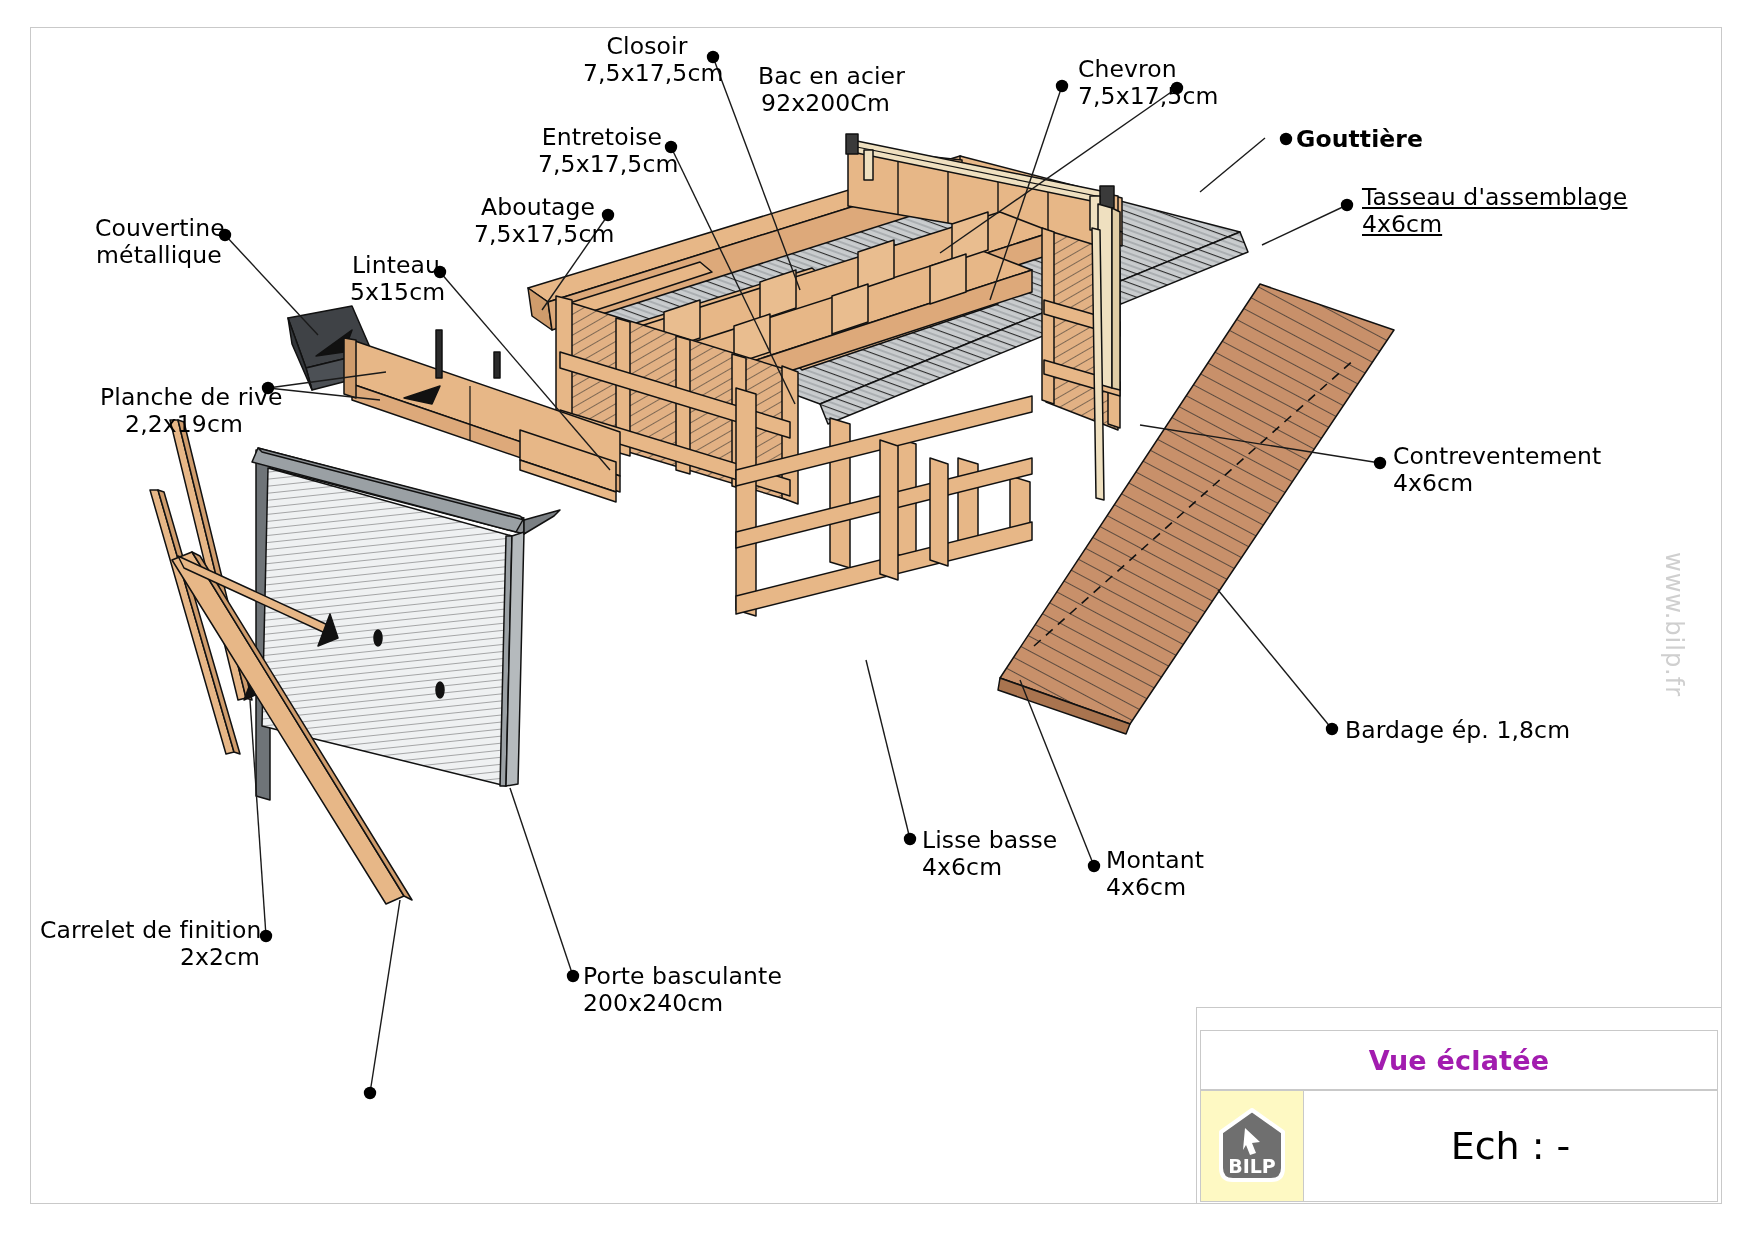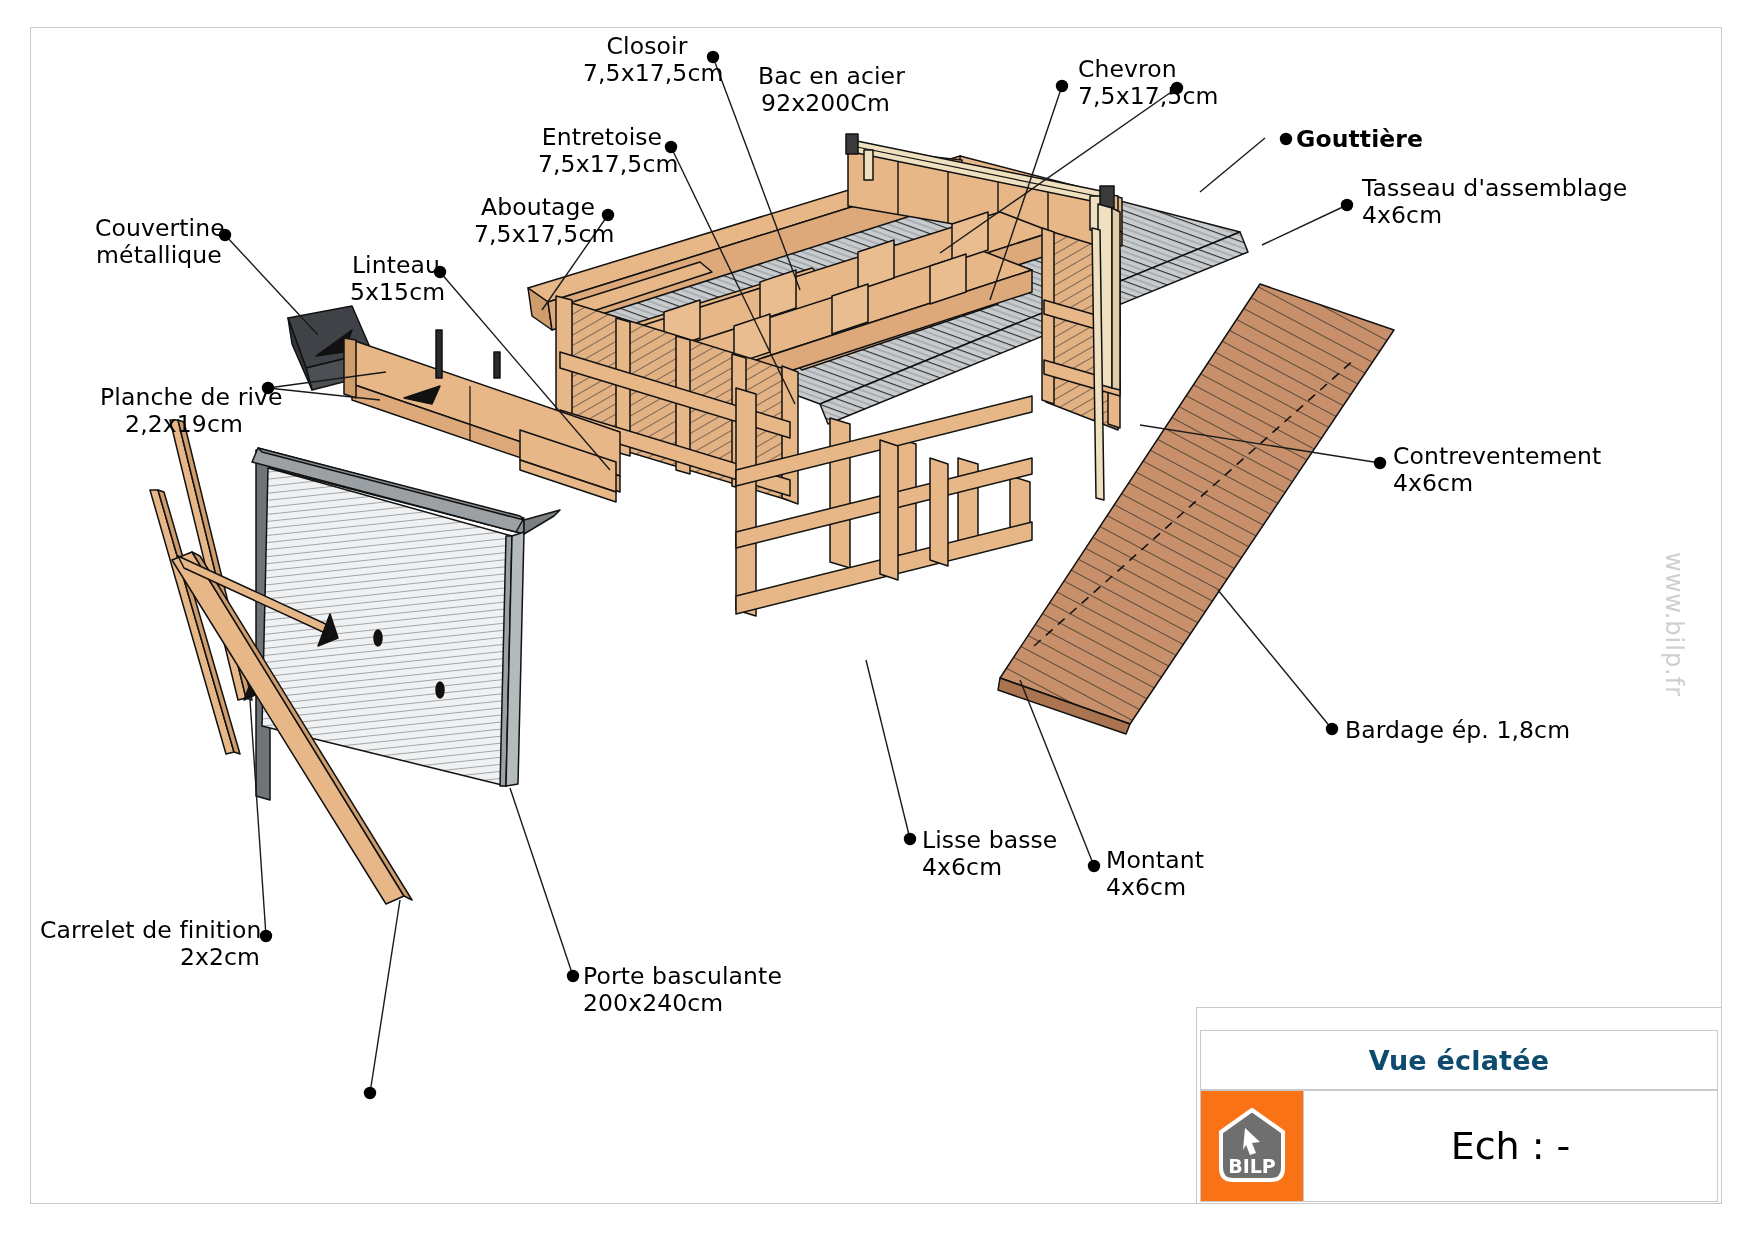--- a/index.html
+++ b/index.html
@@ -15,25 +15,25 @@
   .lbl .l2{display:block;}
   .ta-c{text-align:center;}
   .ta-r{text-align:right;}
   .ta-l{text-align:left;}
   
   #titleblock{position:absolute;left:1196px;top:1007px;width:526px;height:197px;
               border:1.5px solid #c9c9c9;box-sizing:border-box;background:#fff;}
   #tb-title{position:absolute;left:1200px;top:1030px;width:518px;height:60px;
             border:1px solid #c9c9c9;box-sizing:border-box;background:#fff;
             display:flex;align-items:center;justify-content:center;}
-  #tb-title span{color:#0c4a6e;font-weight:bold;font-size:27px;letter-spacing:.2px;}
+  #tb-title span{color:#a21caf;font-weight:bold;font-size:27px;letter-spacing:.2px;}
   #tb-row{position:absolute;left:1200px;top:1090px;width:518px;height:112px;
           display:flex;box-sizing:border-box;}
   #tb-logo{width:104px;height:112px;border:1px solid #c9c9c9;box-sizing:border-box;
-           display:flex;align-items:center;justify-content:center;background:#f97316;}
+           display:flex;align-items:center;justify-content:center;background:#fef9c3;}
   #tb-ech{flex:1 1 0;border:1px solid #c9c9c9;border-left:none;box-sizing:border-box;
           display:flex;align-items:center;justify-content:center;font-size:38px;background:#fff;}
   #tb-page{flex:1 1 0;border:1px solid #c9c9c9;border-left:none;box-sizing:border-box;
            display:flex;align-items:center;justify-content:center;font-size:31px;background:#fff;}
   #watermark{position:absolute;left:1688px;top:552px;width:0;height:0;}
   #watermark span{position:absolute;transform:rotate(90deg);transform-origin:0 0;
     white-space:nowrap;color:#cfcfcf;font-size:24px;letter-spacing:1px;}
   .dot{fill:#000;}
   .lead{stroke:#1a1a1a;stroke-width:1.4;fill:none;}
 </style>
@@ -305,21 +305,21 @@
 
   <div class="lbl ta-l" style="left:1078px;top:56px;width:140px;">
     <span>Chevron</span>
     <span class="l2">7,5x17,5cm</span>
   </div>
 
   <div class="lbl ta-l" style="left:1296px;top:126px;width:150px;font-weight:bold;">
     <span>Gouttière</span>
   </div>
 
-  <div class="lbl ta-l" style="left:1362px;top:175px;width:255px;">
+  <div class="lbl ta-l" style="left:1362px;top:184px;width:255px;text-decoration:underline;">
     <span>Tasseau d'assemblage</span>
     <span class="l2">4x6cm</span>
   </div>
 
   <div class="lbl ta-c" style="left:538px;top:124px;width:128px;">
     <span>Entretoise</span>
     <span class="l2">7,5x17,5cm</span>
   </div>
 
   <div class="lbl ta-c" style="left:474px;top:194px;width:128px;">

